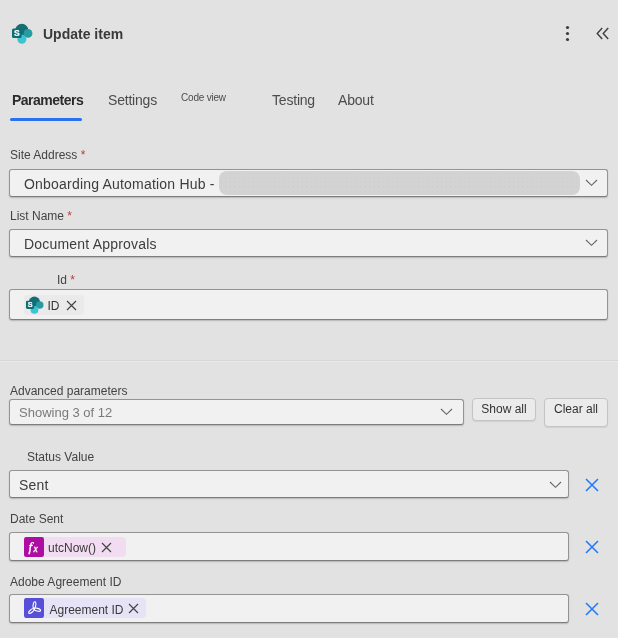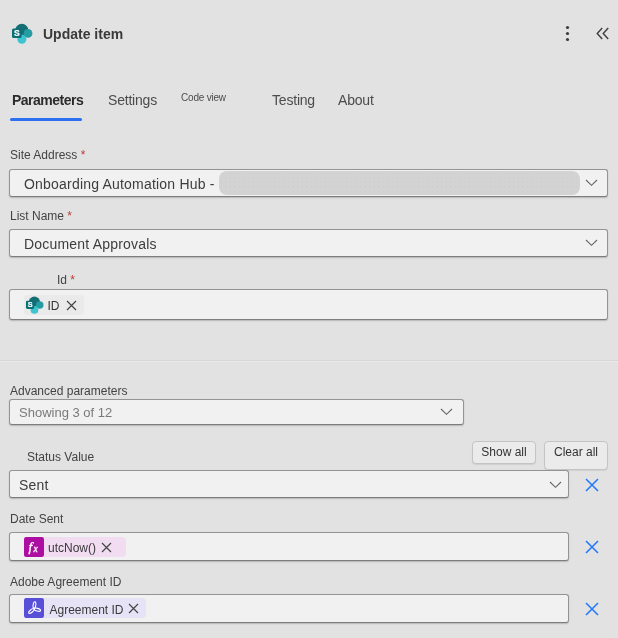--- a/index.html
+++ b/index.html
@@ -4,21 +4,21 @@
 <style>
   * { margin:0; padding:0; box-sizing:border-box; }
   html,body { width:618px; height:638px; }
   body { background:#e2e2e2; font-family:"Liberation Sans",sans-serif; position:relative; overflow:hidden; }
   .abs { position:absolute; }
   .label { font-size:12px; color:#434343; }
   .ast { color:#bc3b3b; font-size:12px; }
   .field { position:absolute; background:#f1f1f1; border:1px solid #949494; border-bottom-color:#7d7d7d; border-radius:3px; box-shadow:0 1px 1.5px rgba(0,0,0,0.2); }
   .ftext { position:absolute; font-size:14px; letter-spacing:0.2px; color:#3d3d3d; }
   .pill { position:absolute; border-radius:4px; display:flex; align-items:center; }
-  .btn { position:absolute; border:1px solid #c4c4c4; border-radius:4px; background:#ebebeb; font-size:12px; color:#333; text-align:center; box-shadow:0 1px 1px rgba(0,0,0,0.08);margin-top:43px; }
+  .btn { position:absolute; border:1px solid #c4c4c4; border-radius:4px; background:#ebebeb; font-size:12px; color:#333; text-align:center; box-shadow:0 1px 1px rgba(0,0,0,0.08); }
 </style>
 </head>
 <body>
 
 <svg class="abs" style="left:12px; top:23px;" width="21" height="21" viewBox="0 0 21 21">
   <circle cx="9.8" cy="7.3" r="6.6" fill="#156E74"></circle>
   <circle cx="16.0" cy="10.4" r="4.4" fill="#259BA2"></circle>
   <circle cx="9.9" cy="16.3" r="4.5" fill="#3EC4D0"></circle>
   <rect x="0" y="5.4" width="9.6" height="9.7" rx="1.6" fill="#0A7076"></rect>
   <text x="4.9" y="13.4" font-size="8.6" font-weight="bold" fill="#ffffff" stroke="#ffffff" stroke-width="0.2" text-anchor="middle" font-family="Liberation Sans,sans-serif">S</text>

